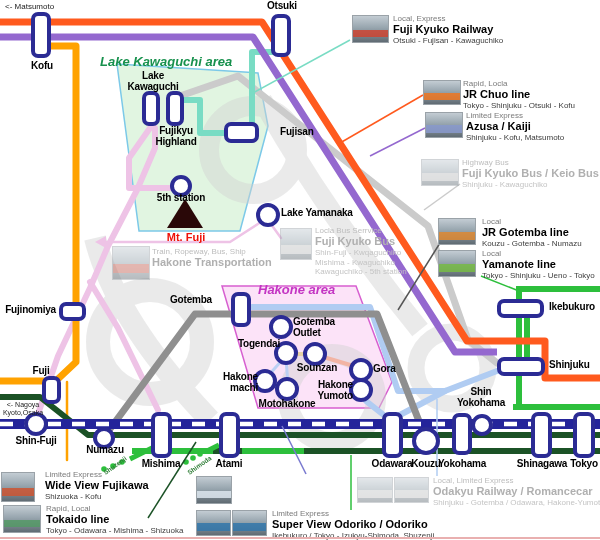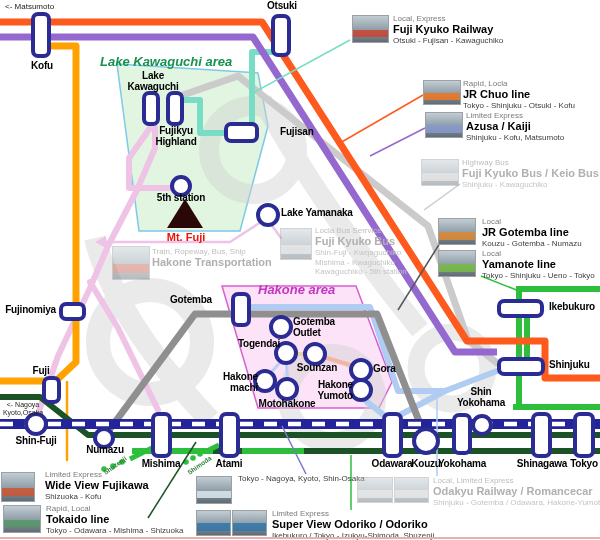--- a/index.html
+++ b/index.html
@@ -301,21 +301,20 @@
     </div>
     <div class="legend-text" style="left: 46px; top: 504px; width: 150px;">
       <div class="lg-type">Rapid, Local</div>
       <div class="lg-name">Tokaido line</div>
       <div class="lg-route">Tokyo - Odawara - Mishima - Shizuoka</div>
     </div>
     <div class="legend-photo" style="left: 196px; top: 476px; width: 36px; height: 28px;">
       <div class="band" style="background: rgb(221, 230, 238);"></div>
     </div>
     <div class="legend-text" style="left: 238px; top: 474px; width: 150px;">
-      <div class="lg-route">Tokyo - Nagoya, Kyoto, Shin-Osaka</div>
     </div>
     <div class="legend-photo" style="left: 196px; top: 510px; width: 35px; height: 26px;">
       <div class="band" style="background: rgb(51, 119, 170);"></div>
     </div>
     <div class="legend-photo" style="left: 232px; top: 510px; width: 35px; height: 26px;">
       <div class="band" style="background: rgb(51, 119, 170);"></div>
     </div>
     <div class="legend-text" style="left: 272px; top: 509px; width: 200px;">
       <div class="lg-type">Limited Express</div>
       <div class="lg-name">Super View Odoriko / Odoriko</div>

